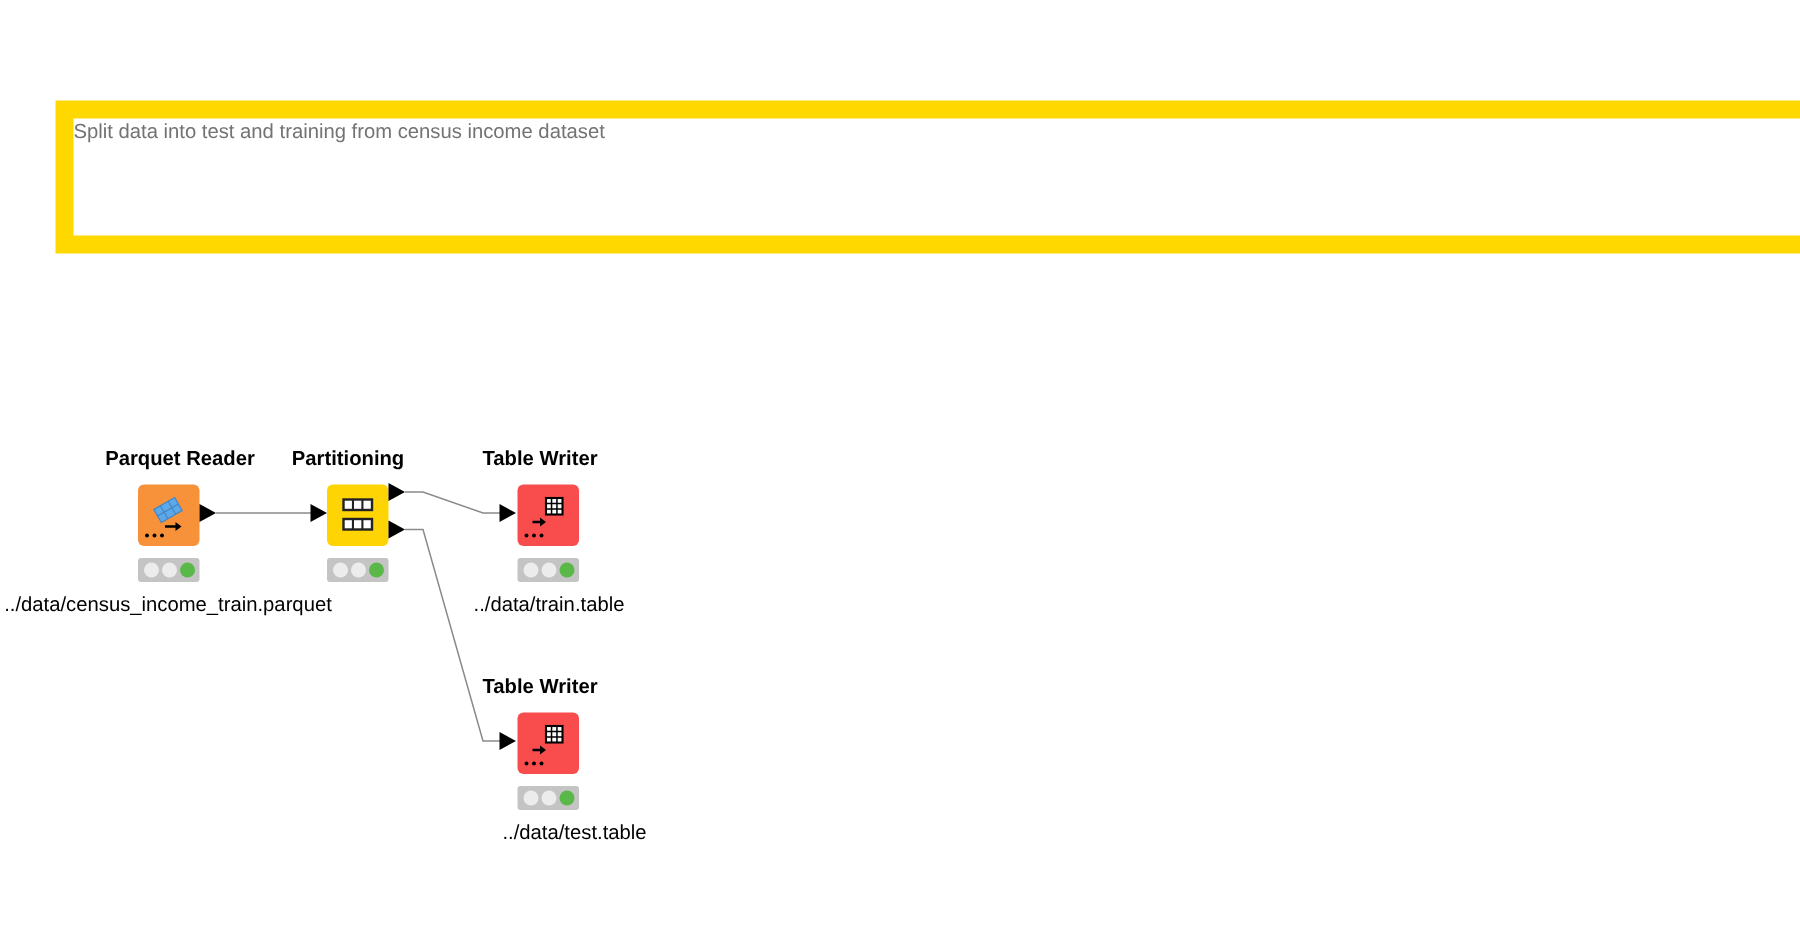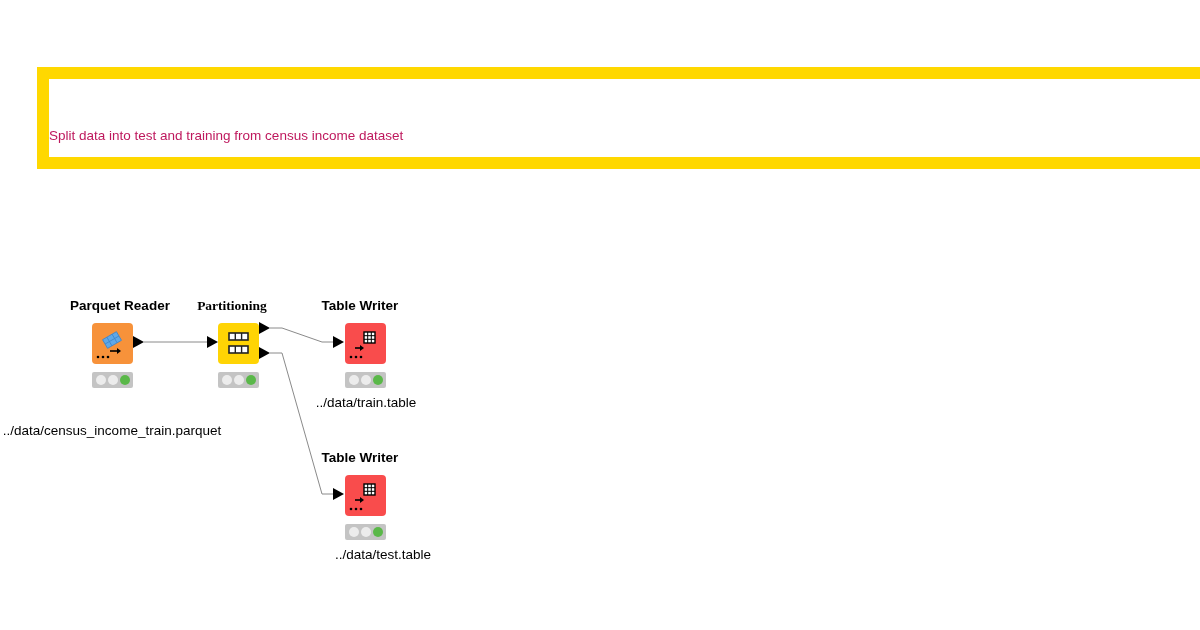--- a/index.html
+++ b/index.html
@@ -1,20 +1,20 @@
 <!DOCTYPE html>
 <html><head>
 <meta charset="utf-8">
 <style>
   html, body { margin:0; padding:0; }
   body { width:1200px; height:630px; position:relative; overflow:hidden; background:#ffffff;
          font-family:"Liberation Sans", sans-serif; color:#000; }
   .annotation { position:absolute; left:37px; top:67px; width:1151px; height:78px;
                 border:12px solid #ffd800; border-right-width:12px; background:#fff; }
-  .annotation-text { position:absolute; left:0; top:1px; font-size:13.5px; line-height:16px; color:#be185d;margin-top:48px; }
+  .annotation-text { position:absolute; left:0; top:1px; font-size:13.5px; line-height:16px; color:#737373; }
   .node-title { position:absolute; font-weight:bold; font-size:13.5px; white-space:nowrap;
                 transform:translateX(-50%); top:0; }
   .node-body { position:absolute; width:41px; height:41px; border-radius:4px; }
   .node-body svg { position:absolute; left:0; top:0; }
   .status { position:absolute; width:41px; height:16px; background:#c4c4c4; border-radius:2px; }
   .status .dot { position:absolute; top:3px; width:10px; height:10px; border-radius:50%; background:#ececec; }
   .status .dot.d1 { left:4px; } .status .dot.d2 { left:16px; } .status .dot.d3 { left:28px; background:#5ab849; }
   .node-label { position:absolute; font-size:13.5px; white-space:nowrap; transform:translateX(-50%); }
   .port { position:absolute; width:0; height:0; border-top:6px solid transparent; border-bottom:6px solid transparent; border-left:11px solid #000; }
   svg.wires { position:absolute; left:0; top:0; }
@@ -48,26 +48,26 @@
         <circle cx="11" cy="34" r="1.3" fill="#000"></circle>
         <circle cx="16" cy="34" r="1.3" fill="#000"></circle>
     </svg>
   </div>
   <div class="port" style="left:133px; top:336px;"></div>
   <div class="status" style="left:92px; top:372px;">
     <span class="dot d1"></span>
       <span class="dot d2"></span>
       <span class="dot d3"></span>
   </div>
-  <div class="node-label" style="left:112px; top:395px;margin-top:28px;">../data/census_income_train.parquet</div>
+  <div class="node-label" style="left:112px; top:395px;">../data/census_income_train.parquet</div>
 </div>
 
 <div>
   <div class="port" style="left:207px; top:336px;"></div>
-  <div class="node-title" style="left:232px; top:298px;font-family:Liberation Serif, serif;">Partitioning</div>
+  <div class="node-title" style="left:232px; top:298px;">Partitioning</div>
   <div class="node-body" style="left:218px; top:323px; background:#ffd404;">
     <svg width="41" height="41">
       <rect x="11" y="10" width="19" height="7" fill="#fff" stroke="#222" stroke-width="1.6"></rect>
       <line x1="17.3" y1="10" x2="17.3" y2="17" stroke="#222" stroke-width="1.4"></line>
       <line x1="23.6" y1="10" x2="23.6" y2="17" stroke="#222" stroke-width="1.4"></line>
       <rect x="11" y="23" width="19" height="7" fill="#fff" stroke="#222" stroke-width="1.6"></rect>
       <line x1="17.3" y1="23" x2="17.3" y2="30" stroke="#222" stroke-width="1.4"></line>
       <line x1="23.6" y1="23" x2="23.6" y2="30" stroke="#222" stroke-width="1.4"></line>
     </svg>
   </div>

